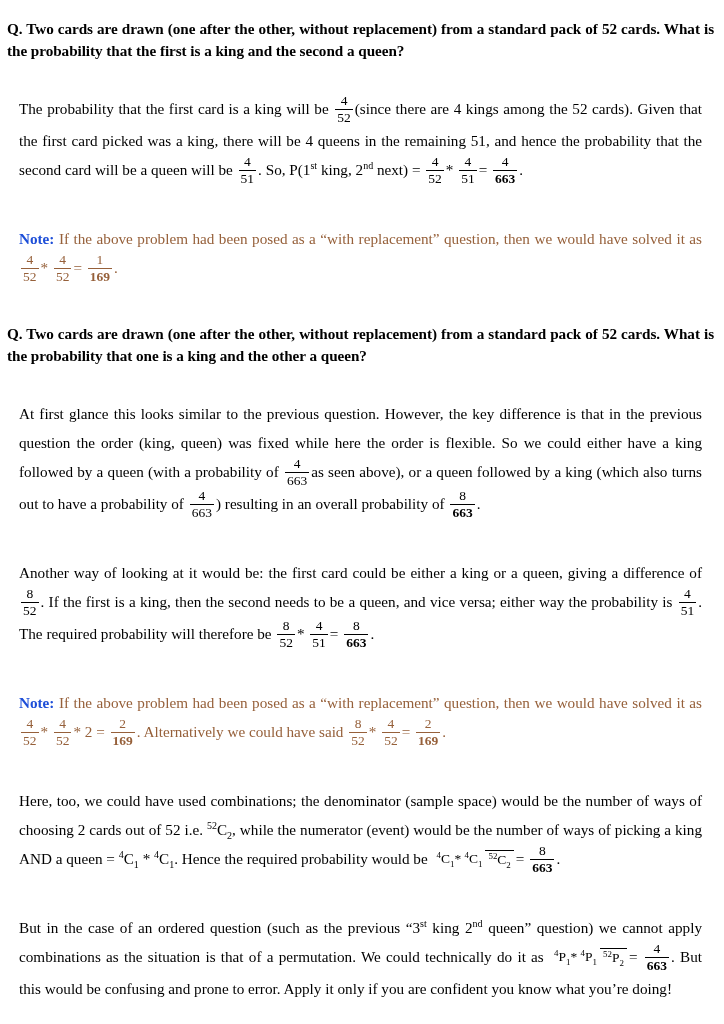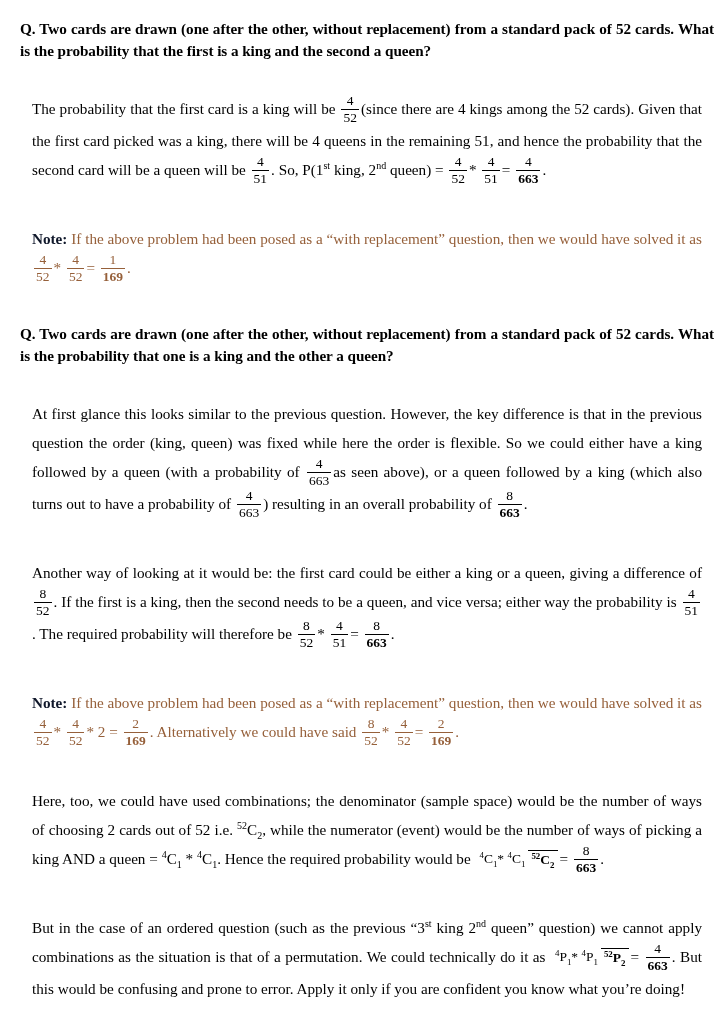--- a/index.html
+++ b/index.html
@@ -11,21 +11,21 @@
     width: 724px;
     height: 1024px;
     font-family: "Liberation Serif", "DejaVu Serif", serif;
     color: #000000;
     overflow: hidden;
   }
   .page {
     width: 724px;
     height: 819px;
     box-sizing: border-box;
-    padding: 18px 10px 0 20px;
+    padding: 18px 10px 0 7px;
     position: relative;
   }
   p {
     margin: 12px;
     font-size: 15.2px;
     line-height: 29px;
     text-align: justify;
     text-justify: inter-word;
   }
   .q {
@@ -33,21 +33,21 @@
     font-size: 15.2px;
     line-height: 22px;
     text-align: justify;
     margin: 0;
     letter-spacing: -0.05px;
   }
   .gap-sm { height: 13px; }
   .gap-md { height: 20px; }
   .gap-lg { height: 26px; }
   .note { color: #96603a; }
-  .note b { color: #0f172a; font-weight: bold; }
+  .note b { color: #1d4ed8; font-weight: bold; }
 
   
   .frac {
     display: inline-flex;
     flex-direction: column;
     align-items: center;
     vertical-align: middle;
     line-height: 1;
     margin: 0 2px;
     position: relative;
@@ -82,21 +82,20 @@
     line-height: 15px;
     padding: 0 3px 1px 3px;
     white-space: nowrap;
   }
   .frac2 > .den {
     font-size: 13.5px;
     line-height: 15px;
     padding: 1px 3px 0 3px;
     border-top: 1.4px solid currentColor;
     white-space: nowrap;
-    font-weight: bold;
   }
   sup { font-size: 0.66em; vertical-align: super; line-height: 0; }
   sub { font-size: 0.66em; vertical-align: sub; line-height: 0; }
   .nb { white-space: nowrap; }
 </style>
 </head>
 <body>
 
 <div class="page">
 
@@ -106,21 +105,21 @@
 
   <p>
     <span>The probability that the first card is a king will be</span>
     <span class="frac">
         <span class="num">4</span>
         <span class="den">52</span>
       </span><span>(since there are 4 kings among the 52 cards). Given that the first card picked was a king, there will be 4 queens in the remaining 51, and hence the probability that the second card will be a queen will be</span>
     <span class="frac">
         <span class="num">4</span>
         <span class="den">51</span>
-      </span><span>. So, P(1</span><sup>st</sup><span> king, 2</span><sup>nd</sup><span> queen) =</span>
+      </span><span>. So, P(1</span><sup>st</sup><span> king, 2</span><sup>nd</sup><span> next) =</span>
     <span class="frac">
         <span class="num">4</span>
         <span class="den">52</span>
       </span><span>*</span>
     <span class="frac">
         <span class="num">4</span>
         <span class="den">51</span>
       </span><span>=</span>
     <span class="frac bold">
         <span class="num">4</span>

